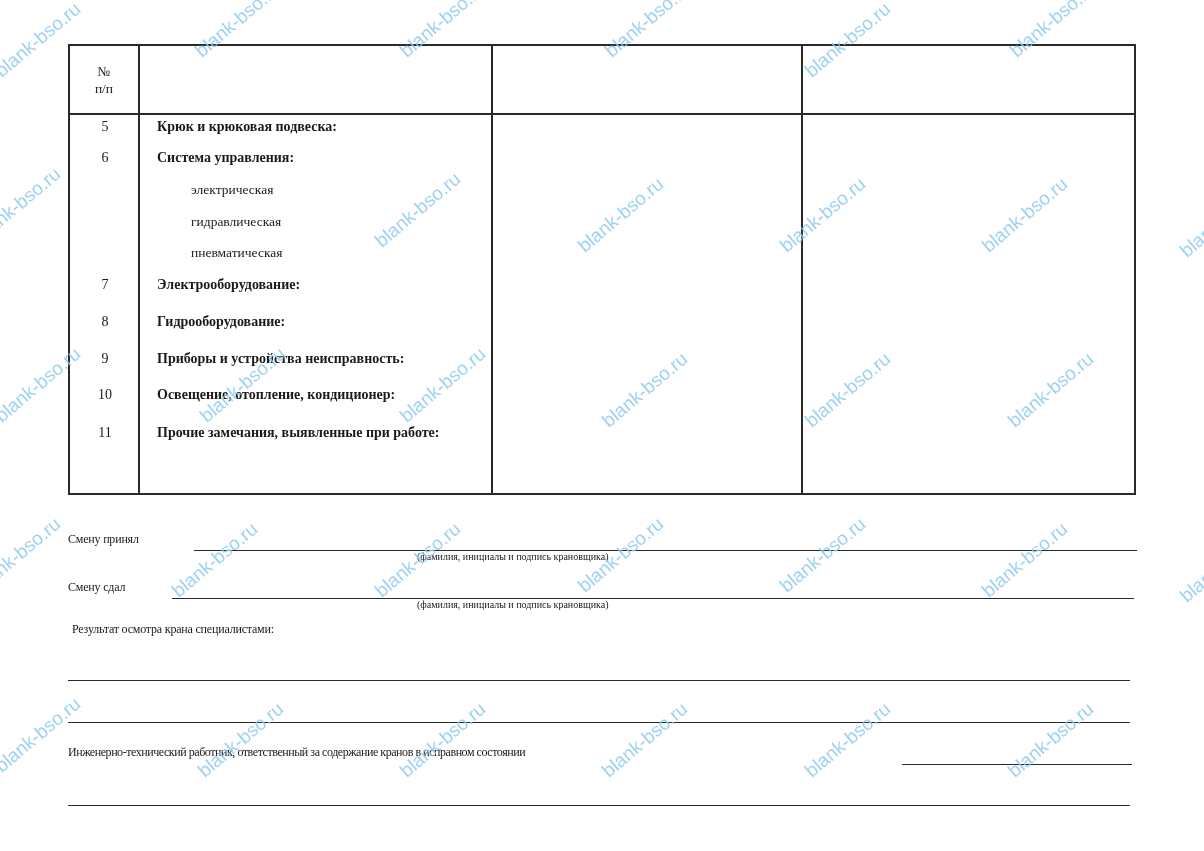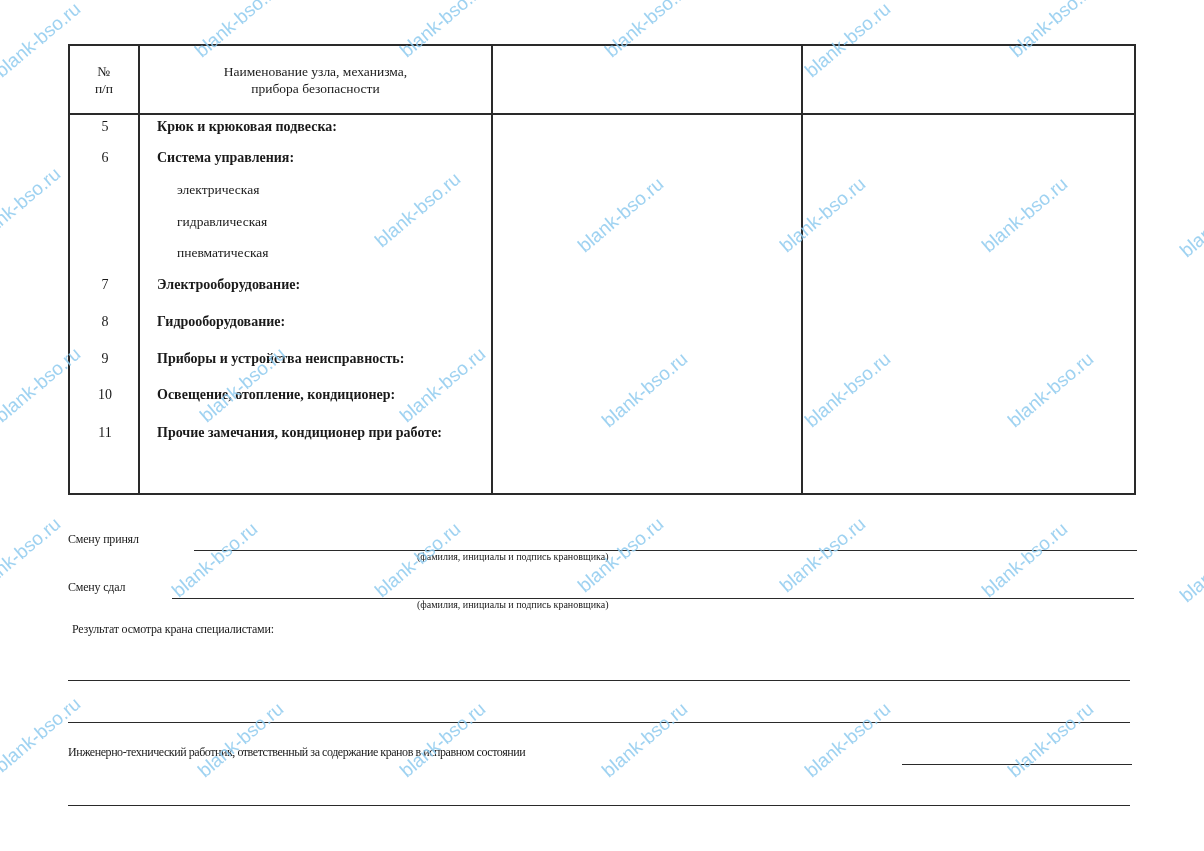--- a/index.html
+++ b/index.html
@@ -10,21 +10,21 @@
     .grid { position: absolute; left: 68px; top: 44px; width: 1068px; height: 451px;
             border: 2px solid #2a2a2a; box-sizing: border-box; }
     .vline { position: absolute; top: 0; bottom: 0; width: 0; border-left: 2px solid #2a2a2a; }
     .hline { position: absolute; left: 0; right: 0; height: 0; border-top: 2px solid #2a2a2a; top: 67px; }
     .hcell { position: absolute; top: 0; height: 67px; display: flex; align-items: center; justify-content: center;
              text-align: center; font-size: 13.5px; line-height: 17px; }
     .row { position: absolute; font-size: 14px; }
     .num { position: absolute; width: 70px; text-align: center; left: 0; }
     .item { position: absolute; left: 87px; white-space: nowrap; text-align: center; }
     .item.bold { font-weight: bold; }
-    .item.sub { left: 107px; font-size: 13.5px; }
+    .item.sub { left: 121px; font-size: 13.5px; }
 
     
     .line-label { position: absolute; font-size: 12px; white-space: nowrap; letter-spacing: -0.2px; text-align: center; }
     .rule { position: absolute; height: 0; border-top: 1.5px solid #2a2a2a; }
     .caption { position: absolute; font-size: 10px; white-space: nowrap; }
 
     
     .wm { position: absolute; font-family: "Liberation Sans", "DejaVu Sans", sans-serif; font-size: 19px;
           color: #8fcbef; opacity: 0.85; transform: rotate(-40deg); transform-origin: left bottom;
           white-space: nowrap; pointer-events: none; }
@@ -35,26 +35,20 @@
 <div class="grid">
   <div class="vline" style="left:68px"></div>
   <div class="vline" style="left:421px"></div>
   <div class="vline" style="left:731px"></div>
   <div class="hline"></div>
 
   <div class="hcell" style="left:0;width:68px">
     <div>
         <div>№</div>
         <div>п/п</div>
-      </div>
-  </div>
-  <div class="hcell" style="left:70px;width:351px">
-    <div>
-        <div>Наименование узла, механизма,</div>
-        <div>прибора безопасности</div>
       </div>
   </div>
 
   <div class="row" style="top:73px;left:0;right:0">
     <span class="num">5</span>
     <span class="item bold">Крюк и крюковая подвеска:</span>
   </div>
   <div class="row" style="top:104px;left:0;right:0">
     <span class="num">6</span>
     <span class="item bold">Система управления:</span>
@@ -79,21 +73,21 @@
   <div class="row" style="top:305px;left:0;right:0">
     <span class="num">9</span>
     <span class="item bold">Приборы и устройства неисправность:</span>
   </div>
   <div class="row" style="top:341px;left:0;right:0">
     <span class="num">10</span>
     <span class="item bold">Освещение, отопление, кондиционер:</span>
   </div>
   <div class="row" style="top:379px;left:0;right:0">
     <span class="num">11</span>
-    <span class="item bold">Прочие замечания, кондиционер при работе:</span>
+    <span class="item bold">Прочие замечания, выявленные при работе:</span>
   </div>
 </div>
 
 <div class="line-label" style="left:68px;top:532px">Смену принял</div>
 <div class="rule" style="left:194px;top:550px;width:943px"></div>
 <div class="caption" style="left:417px;top:551px">(фамилия, инициалы и подпись крановщика)</div>
 
 <div class="line-label" style="left:68px;top:580px">Смену сдал</div>
 <div class="rule" style="left:172px;top:598px;width:962px"></div>
 <div class="caption" style="left:417px;top:599px">(фамилия, инициалы и подпись крановщика)</div>

